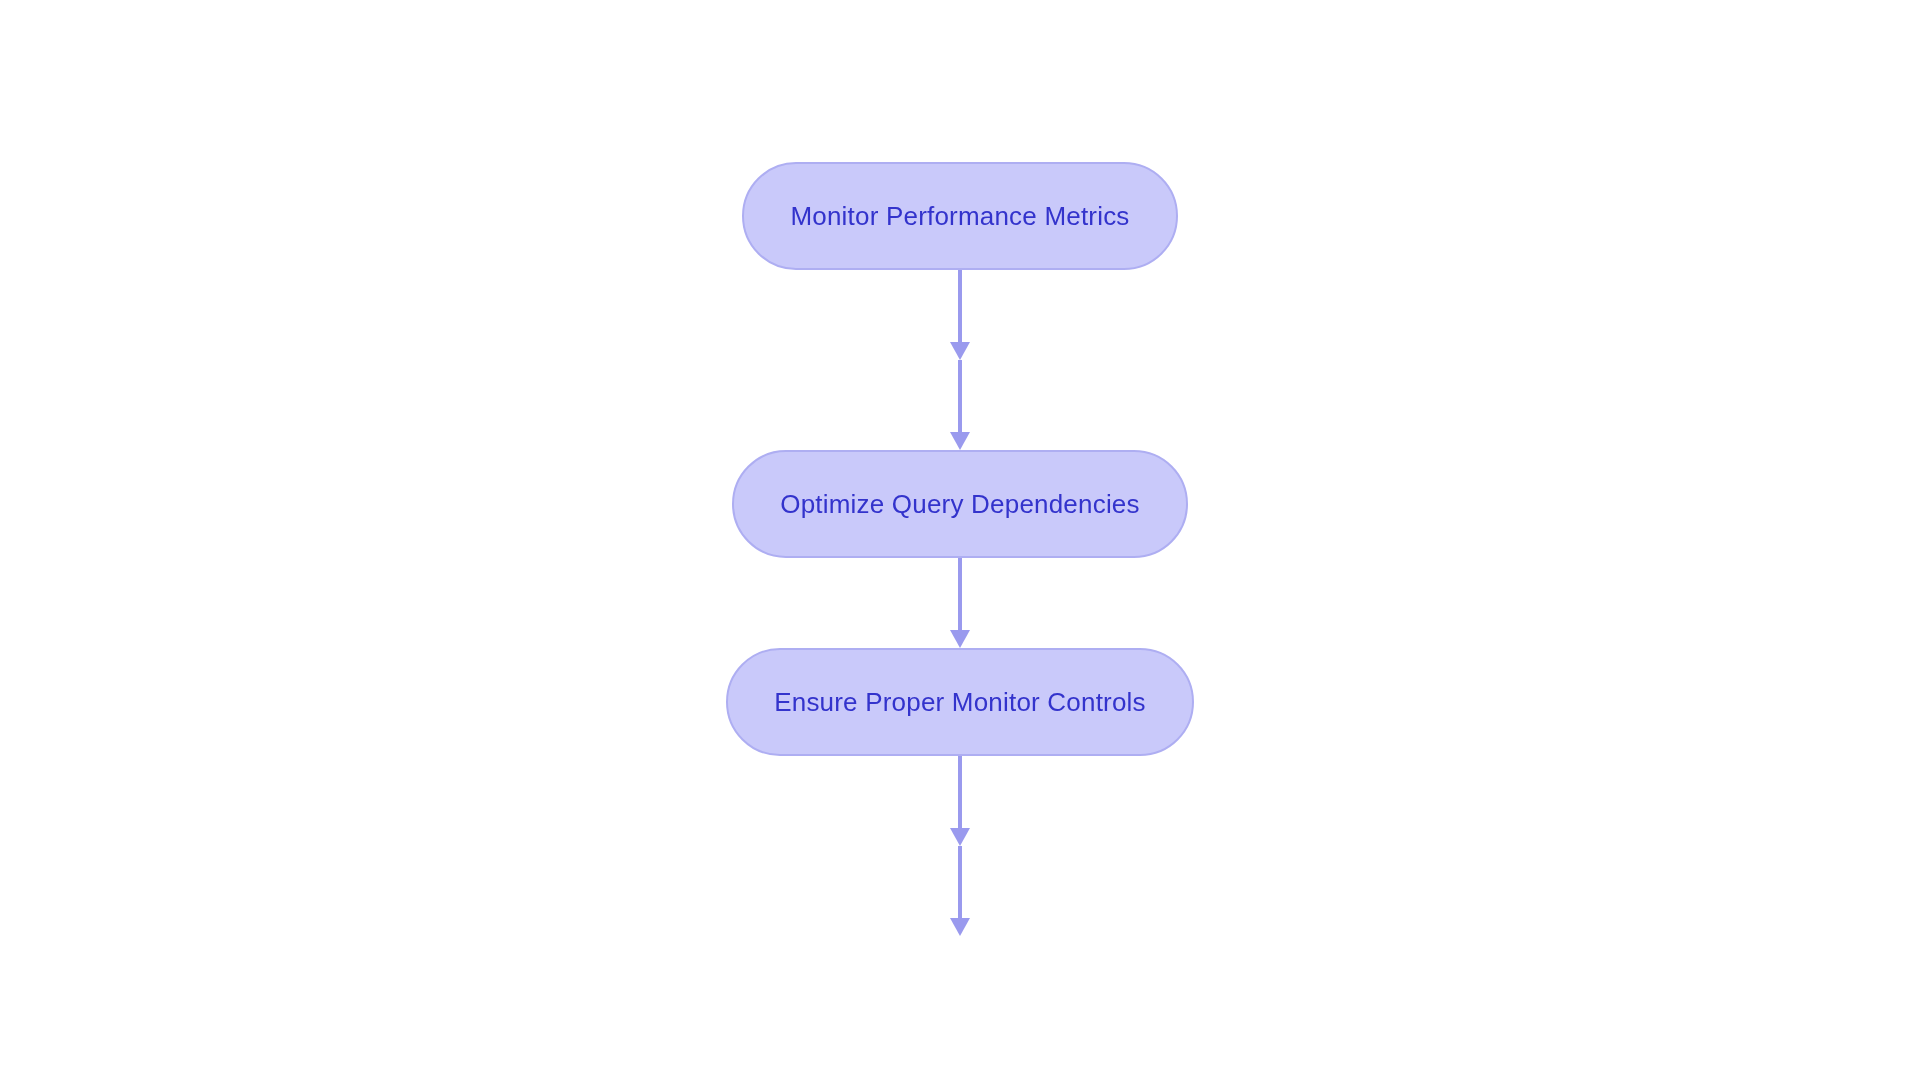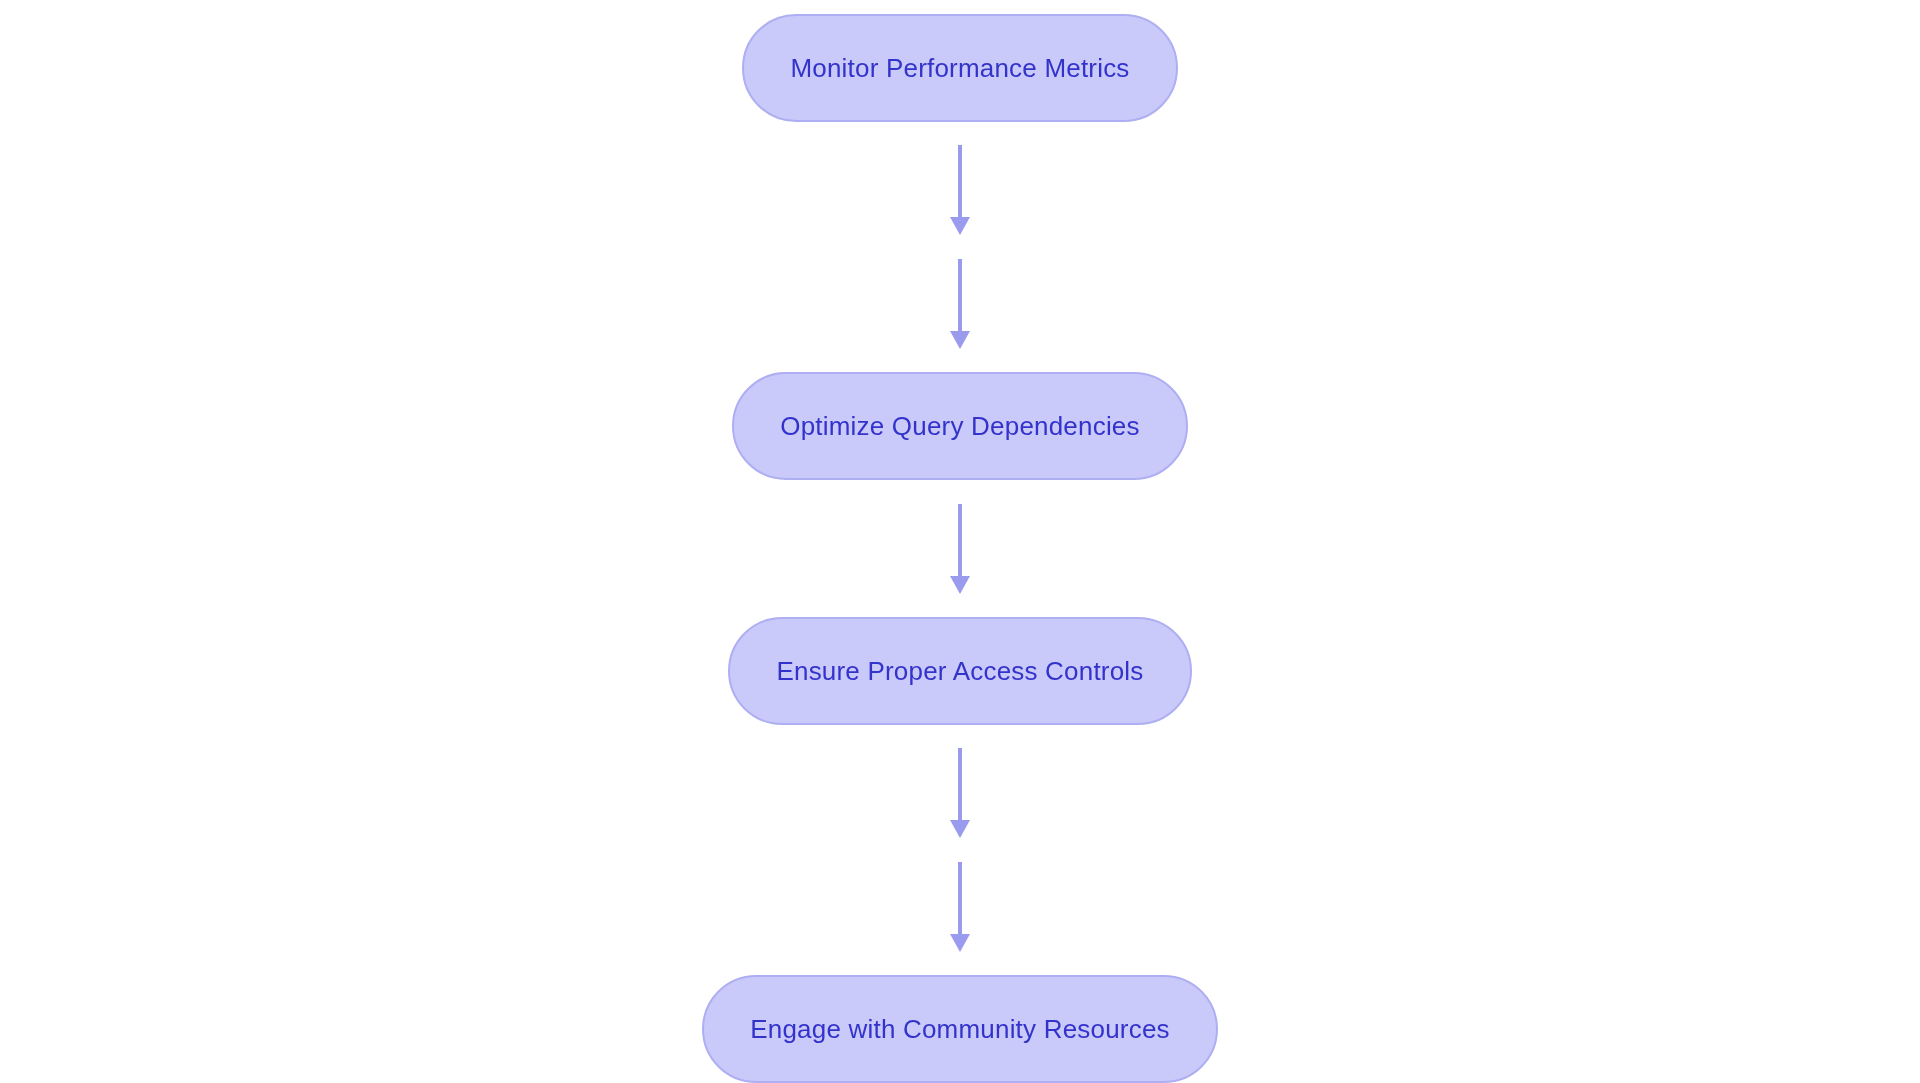--- a/index.html
+++ b/index.html
@@ -11,21 +11,21 @@
     font-family: "Liberation Sans", "DejaVu Sans", sans-serif;
     overflow: hidden;
   }
 
   #flowchart-canvas {
     width: 1920px;
     height: 1083px;
     display: flex;
     flex-direction: column;
     align-items: center;
-    justify-content: space-between;
+    justify-content: center;
     padding-top: 14px;
     background: #ffffff;
   }
 
   .flow-step {
     display: flex;
     flex-direction: column;
     align-items: center;
   }
 
@@ -93,34 +93,29 @@
     </div>
   </div>
 
   <svg class="connector" viewBox="0 0 24 90">
     <line class="connector-line" x1="12" y1="0" x2="12" y2="74"></line>
     <polygon class="connector-head" points="2,72 22,72 12,90"></polygon>
   </svg>
 
   <div class="flow-step">
     <div class="node">
-      <span class="node-label">Ensure Proper Access Controls</span>
+      <span class="node-label">Ensure Proper Monitor Controls</span>
     </div>
   </div>
 
   <svg class="connector" viewBox="0 0 24 90">
     <line class="connector-line" x1="12" y1="0" x2="12" y2="74"></line>
     <polygon class="connector-head" points="2,72 22,72 12,90"></polygon>
   </svg>
 
 
   <svg class="connector" viewBox="0 0 24 90">
     <line class="connector-line" x1="12" y1="0" x2="12" y2="74"></line>
     <polygon class="connector-head" points="2,72 22,72 12,90"></polygon>
   </svg>
 
-  <div class="flow-step">
-    <div class="node">
-      <span class="node-label">Engage with Community Resources</span>
-    </div>
-  </div>
 
 </div>
 
 </body></html>

